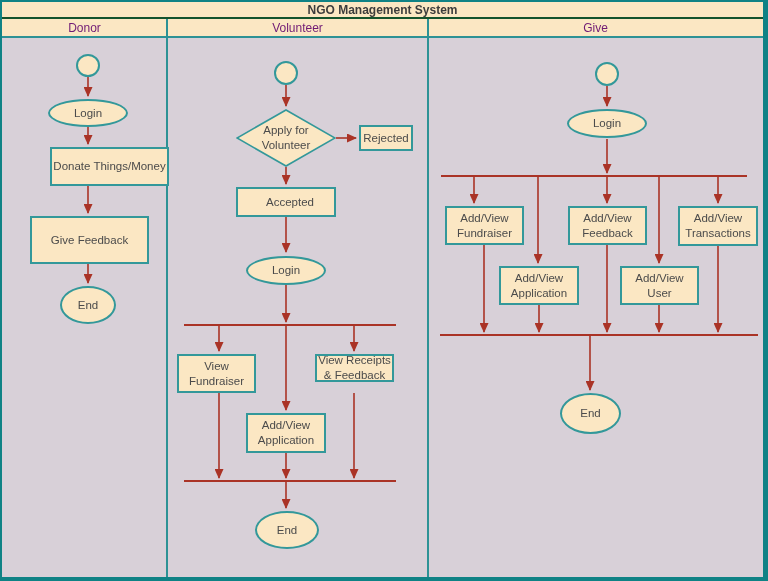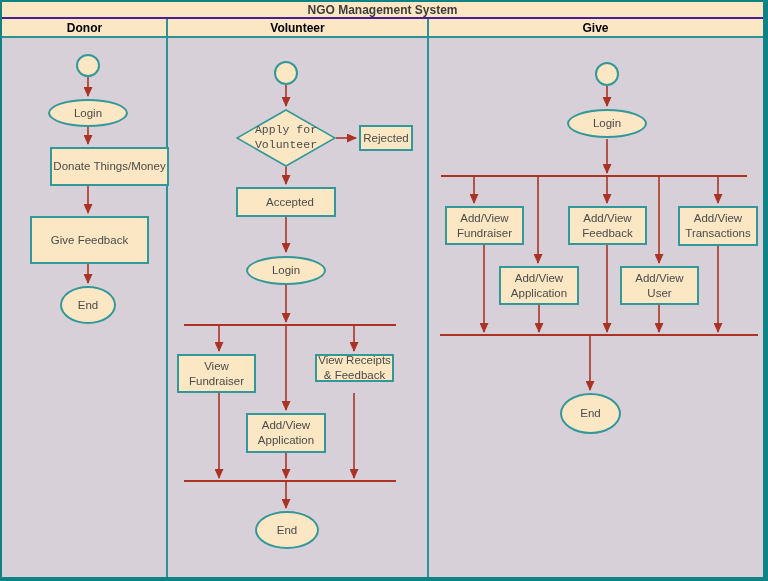--- a/index.html
+++ b/index.html
@@ -16,35 +16,35 @@
     position: absolute;
     left: 2px; top: 2px;
     width: 761px; height: 575px;
     background: #d8d0d8;
   }
   #titlebar {
     position: absolute;
     left: 2px; top: 2px;
     width: 761px; height: 17px;
     background: #fbe7c3;
-    border-bottom: 2px solid #4c1d95;
+    border-bottom: 2px solid #14532d;
     display: flex; align-items: center; justify-content: center;
     font-size: 12px; font-weight: bold; color: #3d3d3d;
   }
   #laneheaders {
     position: absolute;
     left: 2px; top: 19px;
     width: 761px; height: 19px;
     background: #fbe7c3;
     border-bottom: 2px solid #2d9295;
     display: flex;
   }
   .lane-header {
     display: flex; align-items: center; justify-content: center;
-    font-size: 12px; font-weight: bold; color: #000000;
+    font-size: 12px; font-weight: normal; color: #701a75;
     height: 100%;
   }
   .lane-divider {
     position: absolute;
     top: 19px;
     width: 2px; height: 558px;
     background: #2d9295;
   }
   #edges { position: absolute; left: 0; top: 0; pointer-events: none; }
   .node {
@@ -56,21 +56,21 @@
   }
   .rect {
     background: #fbe7c3;
     border: 2px solid #33989a;
   }
   .ellipse, .circle {
     background: #fbe7c3;
     border: 2px solid #33989a;
     border-radius: 50%;
   }
-  .diamond { background: transparent; font-family: Liberation Mono, monospace; }
+  .diamond { background: transparent; }
   .diamond svg { position: absolute; left: 0; top: 0; }
   .diamond .dlabel {
     position: absolute; inset: 0;
     display: flex; align-items: center; justify-content: center;
     text-align: center; white-space: pre-line;
   }
 </style>
 </head>
 <body>
 

